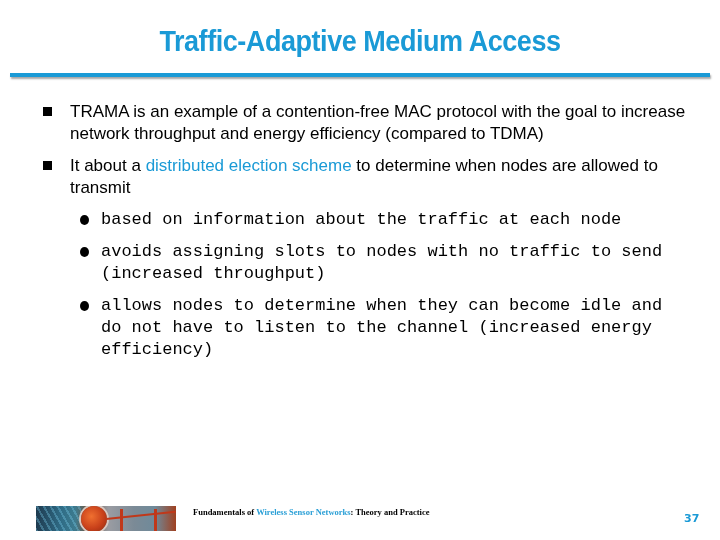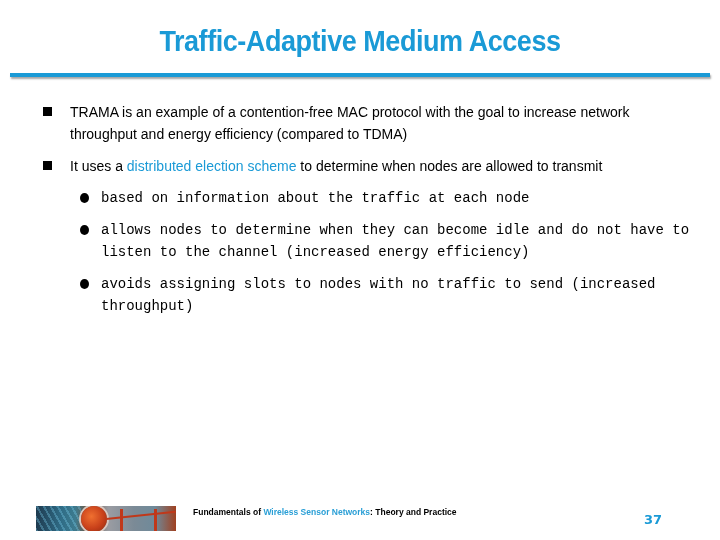--- a/index.html
+++ b/index.html
@@ -36,21 +36,21 @@
       width: 700px;
       height: 4px;
       background: #1a9ad6;
       box-shadow: 1px 2px 2px rgba(0,0,0,0.35);
     }
     .content {
       position: absolute;
       left: 40px;
       top: 101px;
       width: 650px;
-      font-size: 14px;
+      font-size: 17px;
       line-height: 22px;
     }
     .l1 {
       position: relative;
       padding-left: 30px;
       margin-bottom: 10px;
     }
     .l1 .bullet {
       position: absolute;
       left: 3px;
@@ -120,63 +120,63 @@
       left: 0;
       top: 0;
       width: 45px;
       height: 25px;
       background: repeating-linear-gradient(60deg, rgba(120,200,230,0.35) 0 2px, transparent 2px 6px);
     }
     .footer-text {
       position: absolute;
       left: 193px;
       top: 507px;
-      font-family: Liberation Sans, sans-serif;
+      font-family: Liberation Serif, serif;
       font-weight: bold;
       font-size: 8.5px;
       line-height: 11px;
       color: #000;
     }
     .footer-text .accent { color: #2a9fd6; }
     .page-number {
       position: absolute;
-      left: 644px;
+      left: 684px;
       top: 512px;
       font-family: "DejaVu Sans", sans-serif;
       font-weight: bold;
-      font-size: 13px;
+      font-size: 11px;
       color: #1a9ad6;
     }
   </style>
 </head>
 <body>
 
 <div class="title">Traffic-Adaptive Medium Access</div>
 <div class="rule"></div>
 
 <div class="content">
   <div class="l1">
     <span class="bullet"></span>
     <span>TRAMA is an example of a contention-free MAC protocol with the goal to increase network throughput and energy efficiency (compared to TDMA)</span>
   </div>
   <div class="l1">
     <span class="bullet"></span>
-    <span>It uses a </span><span class="accent">distributed election scheme</span><span> to determine when nodes are allowed to transmit</span>
+    <span>It about a </span><span class="accent">distributed election scheme</span><span> to determine when nodes are allowed to transmit</span>
   </div>
   <div class="l2">
     <span class="bullet"></span>
     <span>based on information about the traffic at each node</span>
   </div>
   <div class="l2">
     <span class="bullet"></span>
-    <span>allows nodes to determine when they can become idle and do not have to listen to the channel (increased energy efficiency)</span>
+    <span>avoids assigning slots to nodes with no traffic to send (increased throughput)</span>
   </div>
   <div class="l2">
     <span class="bullet"></span>
-    <span>avoids assigning slots to nodes with no traffic to send (increased throughput)</span>
+    <span>allows nodes to determine when they can become idle and do not have to listen to the channel (increased energy efficiency)</span>
   </div>
 </div>
 
 <div class="footer-image">
   <div class="tech"></div>
   <div class="eye"></div>
   <div class="tower1"></div>
   <div class="tower2"></div>
   <div class="bridge"></div>
 </div>

